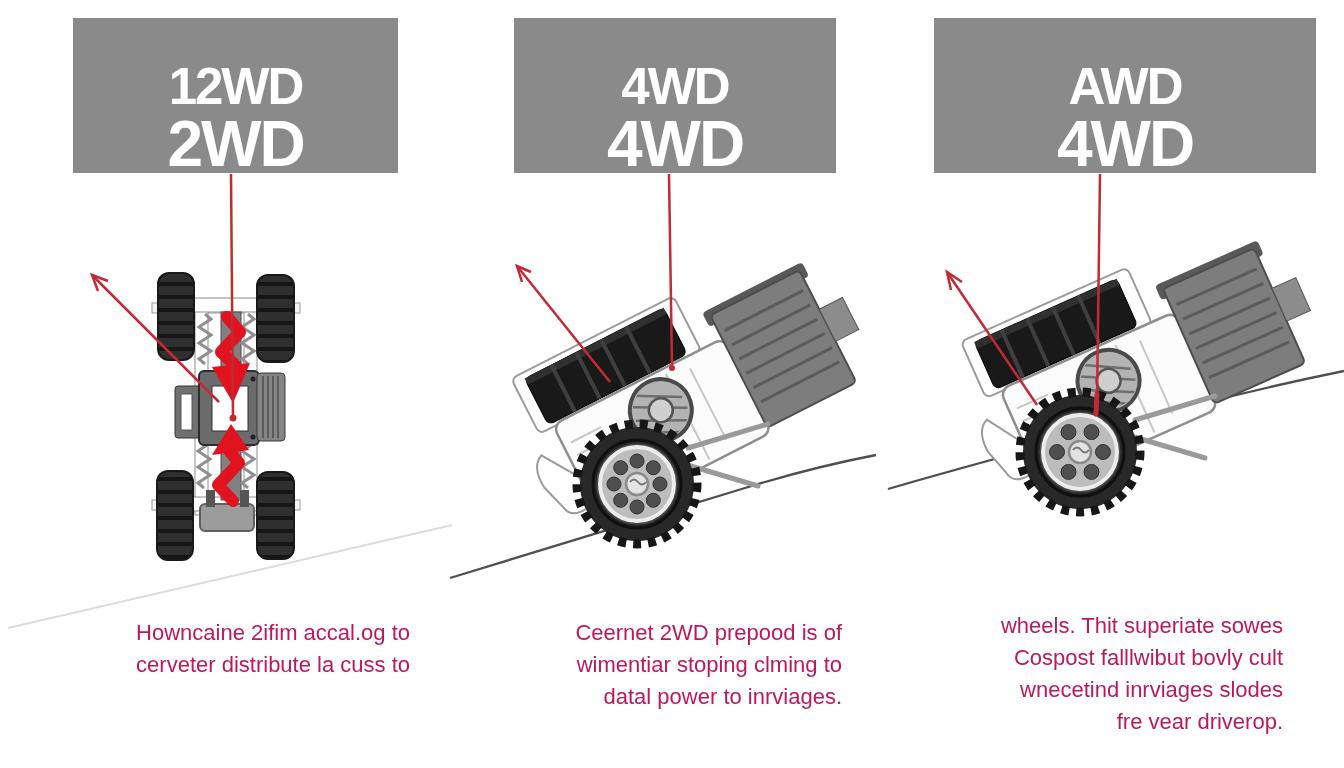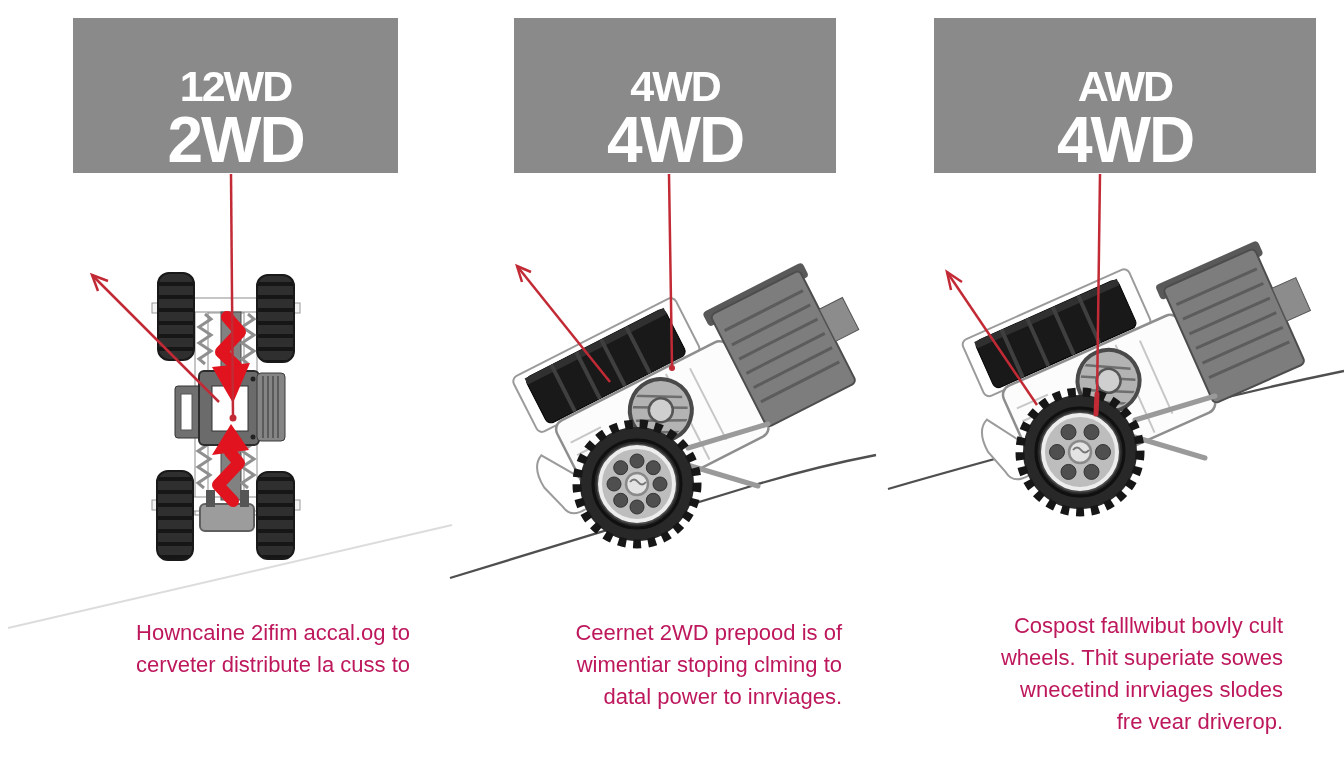--- a/index.html
+++ b/index.html
@@ -9,21 +9,21 @@
   }
   .art{position:absolute;left:0;top:0;}
   .hdr{
     position:absolute;top:18px;height:155px;background:#8a8a8a;color:#fff;
     display:flex;flex-direction:column;justify-content:center;align-items:center;
     text-align:center;font-weight:bold;line-height:1;
   }
   .hdr1{left:73px;width:325px;}
   .hdr2{left:514px;width:322px;}
   .hdr3{left:934px;width:382px;}
-  .hl1{font-size:43px;letter-spacing:-2px;margin-top:45px;}
+  .hl1{font-size:51px;letter-spacing:-2px;margin-top:45px;}
   .hl2{font-size:64px;letter-spacing:-2px;}
   .cap{
     position:absolute;text-align:right;color:#be185d;
     font-size:22px;line-height:32px;letter-spacing:0px;
   }
   .cap1{left:60px;width:350px;top:617px;}
   .cap2{left:492px;width:350px;top:617px;}
   .cap3{left:928px;width:355px;top:610px;}
 </style>
 </head>
@@ -228,19 +228,19 @@
   <div class="cap cap1">
     <div>Howncaine 2ifim accal.og to</div>
     <div>cerveter distribute la cuss to</div>
   </div>
   <div class="cap cap2">
     <div>Ceernet 2WD prepood is of</div>
     <div>wimentiar stoping clming to</div>
     <div>datal power to inrviages.</div>
   </div>
   <div class="cap cap3">
+    <div>wheels. Thit superiate sowes</div>
     <div>Cospost falllwibut bovly cult</div>
-    <div>wheels. Thit superiate sowes</div>
     <div>wnecetind inrviages slodes</div>
     <div>fre vear driverop.</div>
   </div>
 
 </div>
 
 </body></html>

